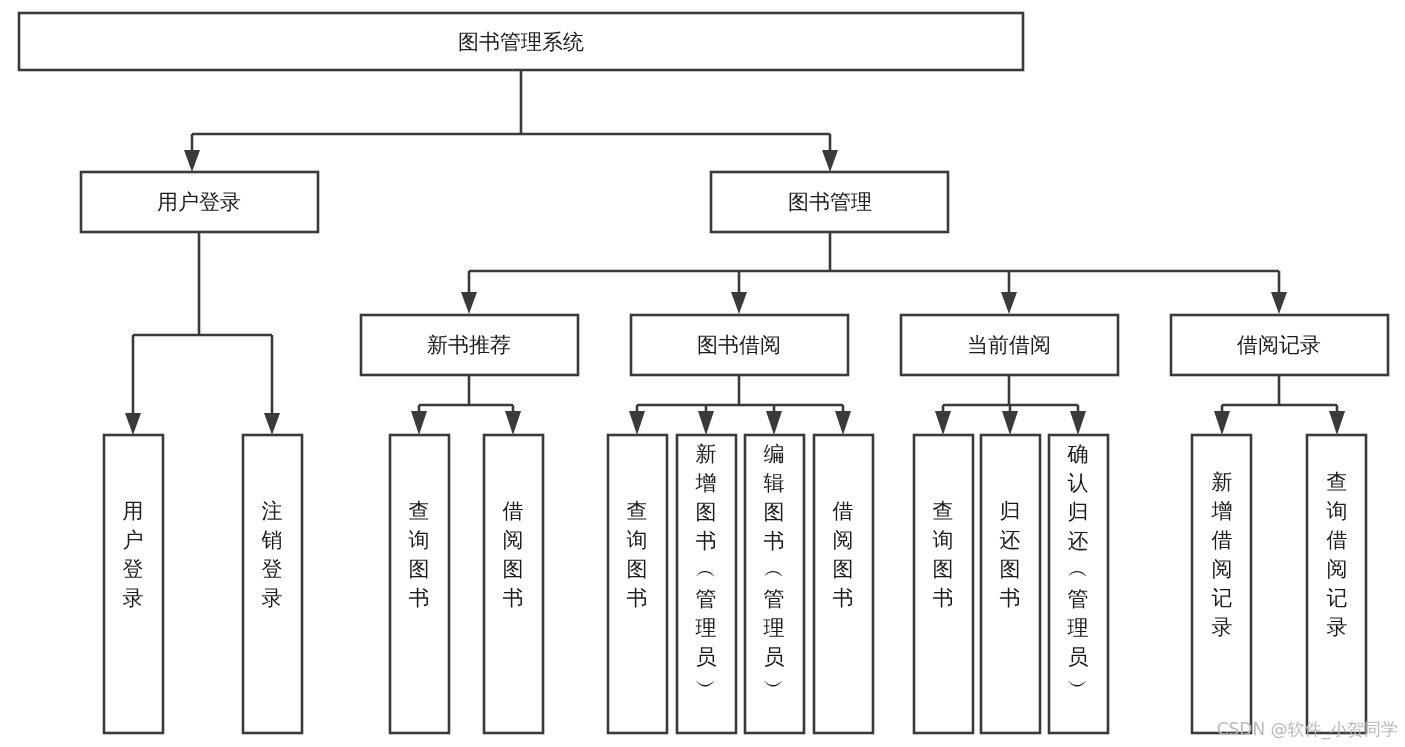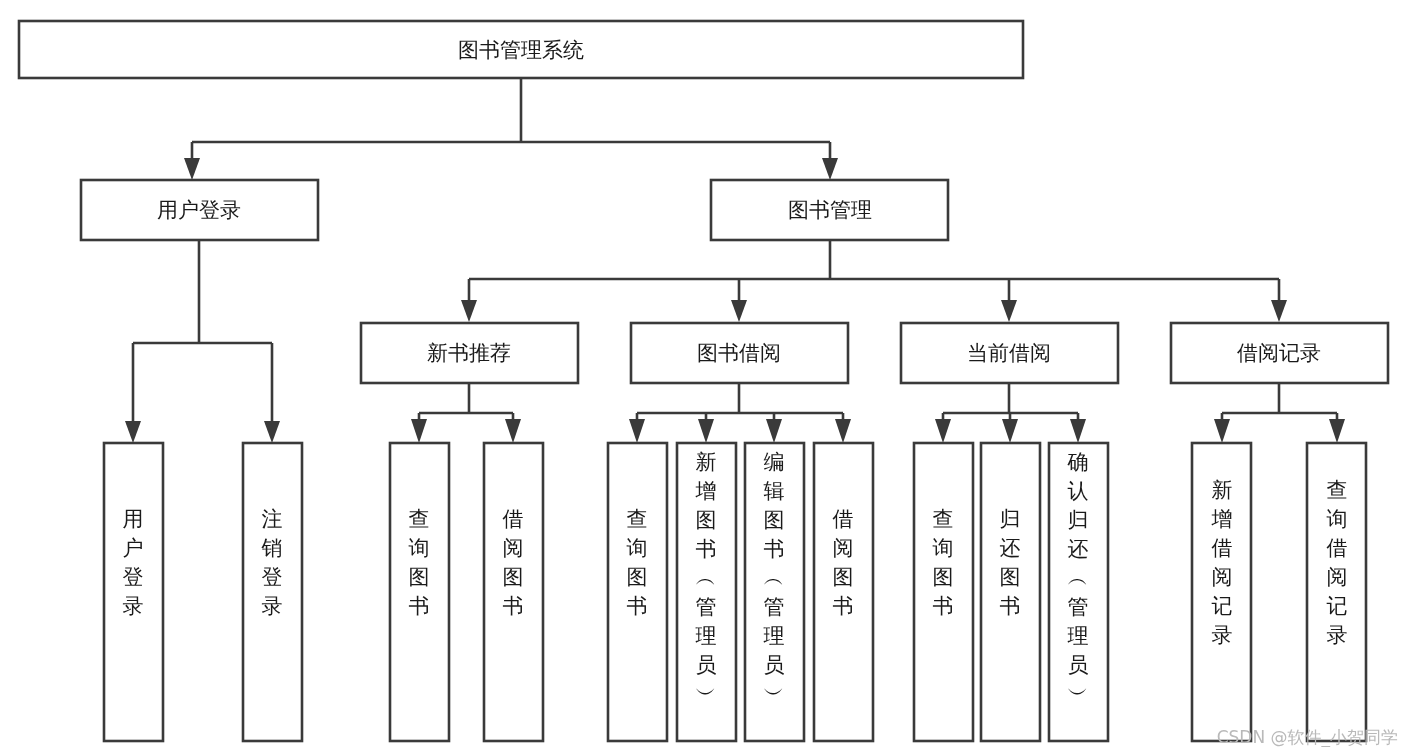--- a/index.html
+++ b/index.html
@@ -11,21 +11,20 @@
     width: 1405px;
     height: 747px;
     overflow: hidden;
     font-family: "DejaVu Sans", "Liberation Sans", sans-serif;
   }
   #diagram-root {
     position: relative;
     width: 1405px;
     height: 628px;
     background: #ffffff;
-    margin-top: 8px;
   }
   svg.diagram-canvas {
     position: absolute;
     top: 0;
     left: 0;
     width: 1405px;
     height: 747px;
     display: block;
   }
   .node-box {

